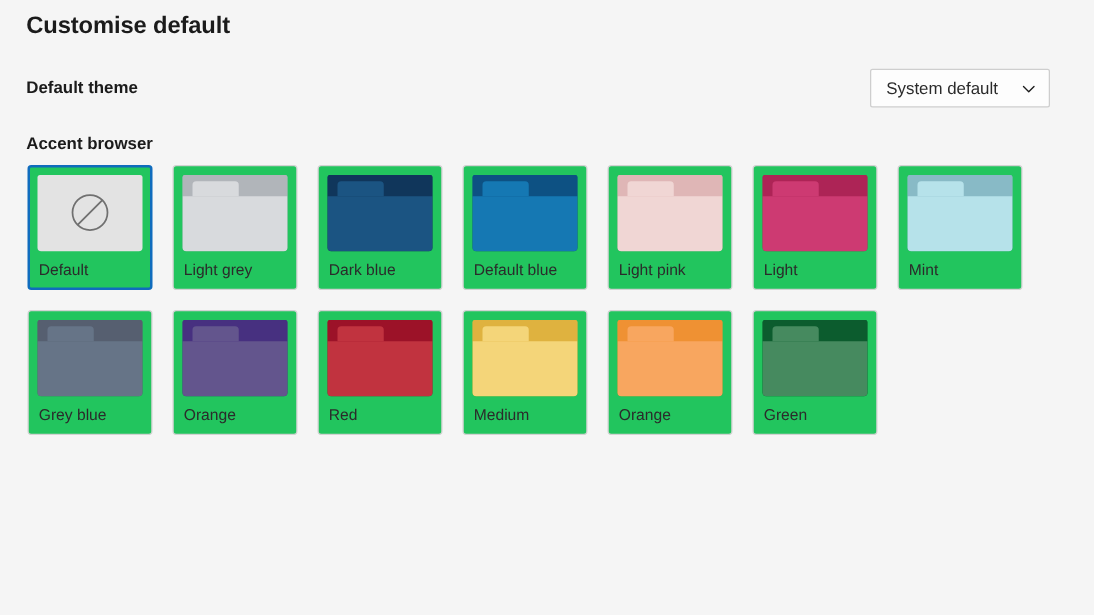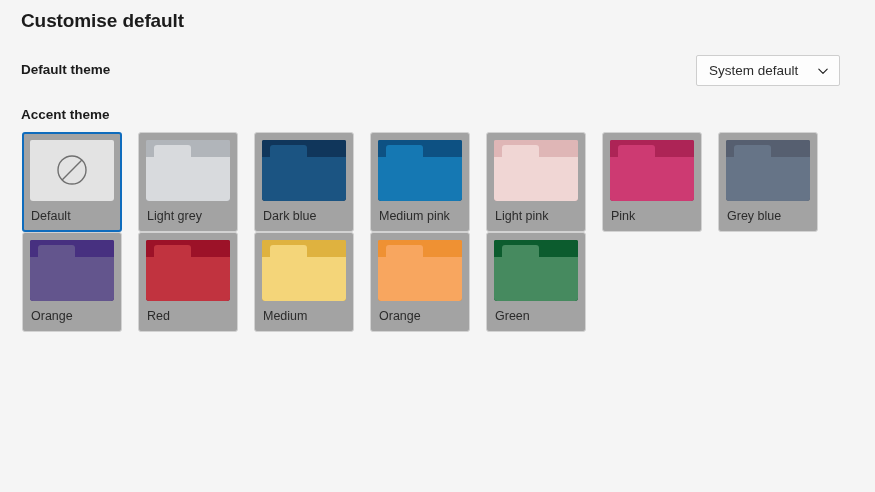--- a/index.html
+++ b/index.html
@@ -103,22 +103,23 @@
     flex-wrap: wrap;
     gap: 0px;
   }
 
   .tile {
     width: 100px;
     height: 100px;
     box-sizing: border-box;
     border: 1px solid #d2d2d2;
     border-radius: 3px;
-    background: #a3a3a3;
+    background: #22c55e;
     margin-right: 16px;
+    margin-bottom: 16px;
     padding: 7px 7px 0 7px;
     display: flex;
     flex-direction: column;
     cursor: default;
     position: relative;
   }
   .tile:nth-child(7n) { margin-right: 0; }
 
   .tile.selected {
     border: 2px solid #0f6cbd;
@@ -191,21 +192,21 @@
     <div class="theme-select">
       <span class="theme-select-value">System default</span>
       <span class="chev">
         <svg width="12" height="12" viewBox="0 0 12 12" aria-hidden="true">
           <path d="M1.8 4.2 L6 8.4 L10.2 4.2" fill="none" stroke="#1b1b1b" stroke-width="1.1" stroke-linecap="round" stroke-linejoin="round"></path>
         </svg>
       </span>
     </div>
   </div>
 
-  <div class="section-label accent-label">Accent theme</div>
+  <div class="section-label accent-label">Accent browser</div>
 
   <div class="swatch-grid" id="swatch-grid">
       <div class="tile selected">
         <div class="preview none" style="background: rgb(227, 227, 227);">
           <svg class="noicon" width="34" height="34" viewBox="0 0 34 34" aria-hidden="true">
             <circle cx="17" cy="17" r="14" fill="none" stroke="#707070" stroke-width="1.4"></circle>
             <line x1="7.1" y1="26.9" x2="26.9" y2="7.1" stroke="#707070" stroke-width="1.4"></line>
           </svg>
         </div>
         <div class="tile-label">Default</div>
@@ -231,41 +232,51 @@
         <div class="tile-label">Dark blue</div>
       </div>
       <div class="tile">
         <div class="preview" style="background: rgb(13, 81, 131);">
           <div class="mock">
             <div class="titlebar" style="background: rgb(13, 81, 131);"></div>
             <div class="tab" style="background: rgb(21, 120, 179);"></div>
             <div class="body" style="background: rgb(21, 120, 179);"></div>
           </div>
         </div>
-        <div class="tile-label">Medium pink</div>
+        <div class="tile-label">Default blue</div>
       </div>
       <div class="tile">
         <div class="preview" style="background: rgb(223, 182, 182);">
           <div class="mock">
             <div class="titlebar" style="background: rgb(223, 182, 182);"></div>
             <div class="tab" style="background: rgb(240, 214, 212);"></div>
             <div class="body" style="background: rgb(240, 214, 212);"></div>
           </div>
         </div>
         <div class="tile-label">Light pink</div>
       </div>
       <div class="tile">
         <div class="preview" style="background: rgb(173, 36, 86);">
           <div class="mock">
             <div class="titlebar" style="background: rgb(173, 36, 86);"></div>
             <div class="tab" style="background: rgb(205, 58, 114);"></div>
             <div class="body" style="background: rgb(205, 58, 114);"></div>
           </div>
         </div>
-        <div class="tile-label">Pink</div>
+        <div class="tile-label">Light</div>
+      </div>
+      <div class="tile">
+        <div class="preview" style="background: rgb(136, 186, 198);">
+          <div class="mock">
+            <div class="titlebar" style="background: rgb(136, 186, 198);"></div>
+            <div class="tab" style="background: rgb(182, 226, 234);"></div>
+            <div class="body" style="background: rgb(182, 226, 234);"></div>
+          </div>
+        </div>
+        <div class="tile-label">Mint</div>
       </div>
       <div class="tile">
         <div class="preview" style="background: rgb(86, 95, 112);">
           <div class="mock">
             <div class="titlebar" style="background: rgb(86, 95, 112);"></div>
             <div class="tab" style="background: rgb(102, 116, 135);"></div>
             <div class="body" style="background: rgb(102, 116, 135);"></div>
           </div>
         </div>
         <div class="tile-label">Grey blue</div>

